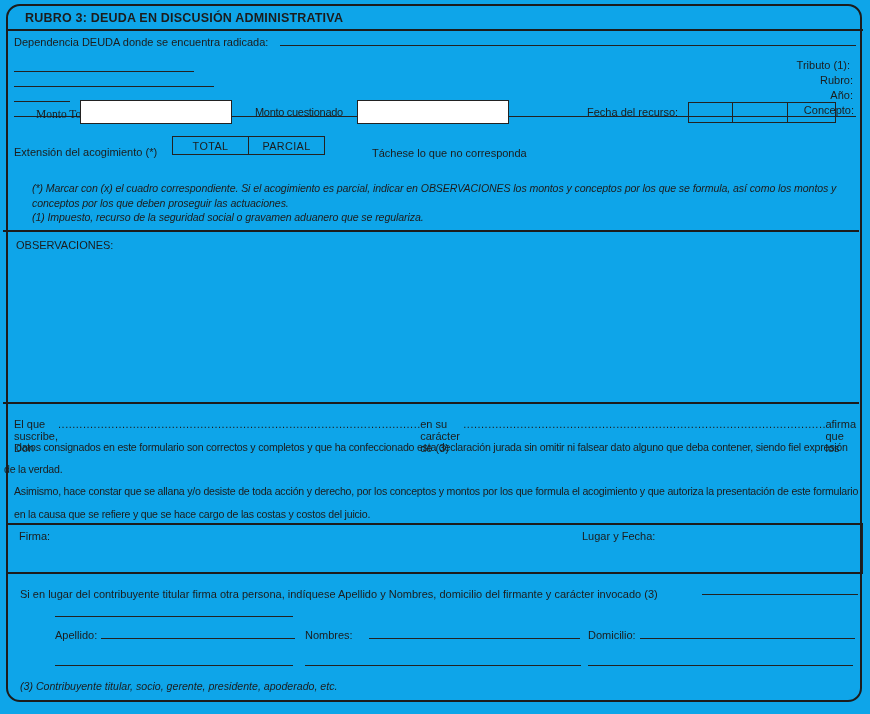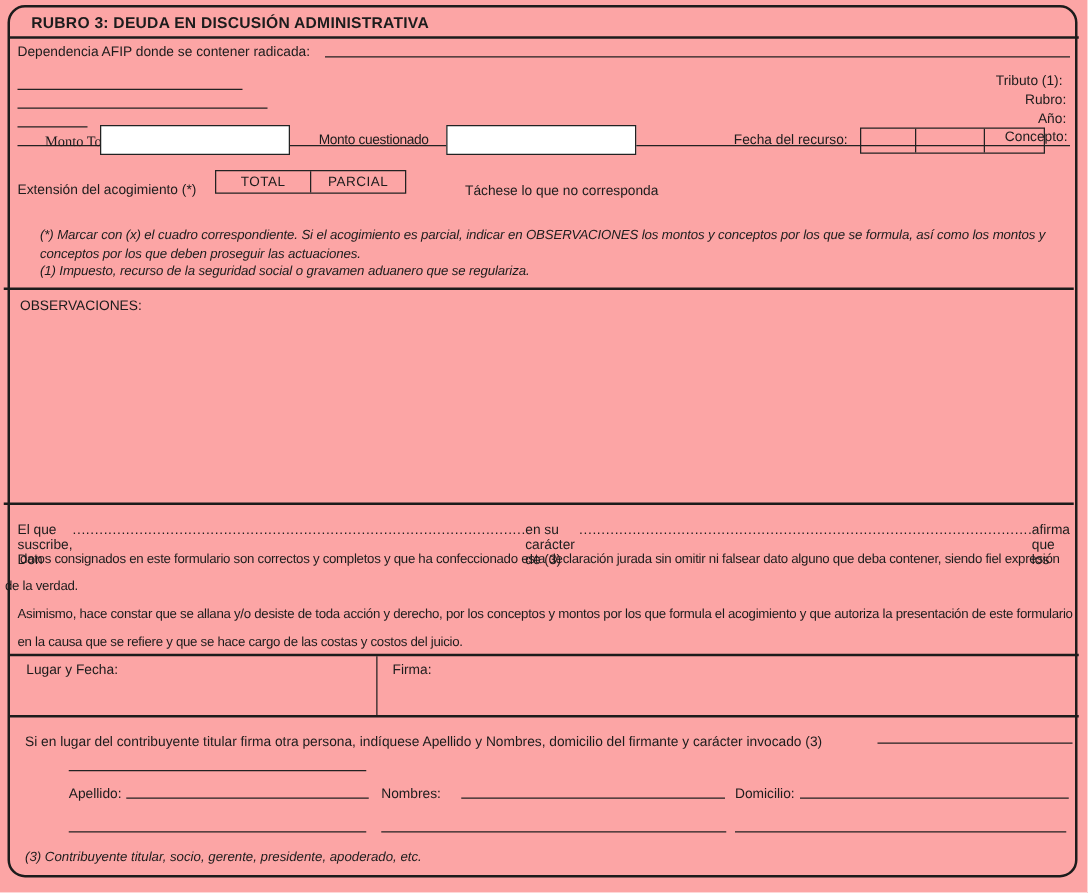--- a/index.html
+++ b/index.html
@@ -1,17 +1,17 @@
 <!DOCTYPE html>
 <html><head>
 <meta charset="utf-8">
 <style>
   html,body{margin:0;padding:0;background:#ffffff;}
   .form{
-    position:relative;width:870px;height:714px;background:#fca5a5;
+    position:relative;width:870px;height:714px;background:#0ea5e9;
     font-family:"Liberation Sans",sans-serif;color:#1c1c1c;overflow:hidden;
   }
   .abs{position:absolute;}
   .border-frame{
     left:6px;top:4px;width:852px;height:694px;
     border:2px solid #1c1c1c;border-radius:14px;
   }
   .hrule{background:#1c1c1c;height:2px;left:7px;width:856px;}
   .title{left:25px;top:11px;font-size:12.5px;font-weight:bold;letter-spacing:.2px;white-space:nowrap;}
   .lbl{font-size:11px;white-space:nowrap;}
@@ -50,21 +50,21 @@
 <body>
 
 <div class="form">
 
   <div class="abs border-frame"></div>
 
   <div class="abs title">RUBRO 3: DEUDA EN DISCUSIÓN  ADMINISTRATIVA</div>
   <div class="abs hrule" style="top:29px;"></div>
 
   <div class="abs row" style="left:14px;top:34px;width:842px;height:14px;">
-    <span class="lbl" style="padding-right:12px;">Dependencia AFIP donde se contener radicada:</span>
+    <span class="lbl" style="padding-right:12px;">Dependencia DEUDA donde se encuentra radicada:</span>
     <span class="fill grow"></span>
   </div>
 
   <div class="abs row" style="left:14px;top:59px;width:842px;height:14px;flex-direction:column;">
     <span class="lbl" style="padding-right:6px;">Tributo (1):</span>
     <span class="fill" style="width:180px;"></span>
     <span class="lbl" style="padding-left:5px;padding-right:3px;">Rubro:</span>
     <span class="fill" style="width:200px;"></span>
     <span class="lbl" style="padding-left:5px;padding-right:3px;text-align:center;">Año:</span>
     <span class="fill" style="width:56px;"></span>
@@ -105,25 +105,25 @@
     <span>en su carácter de (3)</span>
     <span class="dots" style="flex-grow:21;">................................................................................................................................................................................................................................................</span>
     <span> afirma que los</span>
   </div>
   <div class="abs decl" style="left:16px;top:441px;">datos consignados  en este formulario son correctos y completos y que ha confeccionado esta declaración jurada sin omitir ni falsear dato alguno que deba contener, siendo fiel expresión</div>
   <div class="abs decl" style="left:4px;top:463px;">de la verdad.</div>
   <div class="abs decl" style="left:14px;top:485px;">Asimismo,  hace constar que se allana y/o desiste de toda acción y derecho, por los conceptos y montos por los que formula el acogimiento y que autoriza la presentación de este formulario</div>
   <div class="abs decl" style="left:14px;top:508px;">en la causa que se refiere y  que se hace cargo de las costas y costos del juicio.</div>
 
   <div class="abs sig-box">
+    <div class="sig-cell right">
+      <span>Firma:</span>
+    </div>
     <div class="sig-cell left">
       <span>Lugar y Fecha:</span>
-    </div>
-    <div class="sig-cell right">
-      <span>Firma:</span>
     </div>
   </div>
 
   <div class="abs row" style="left:20px;top:586px;width:838px;height:14px;align-items:flex-end;gap:44px;">
     <span class="lbl">Si en lugar del contribuyente titular firma  otra persona, indíquese Apellido y Nombres, domicilio del firmante y carácter invocado (3)</span>
     <span class="dashline"></span>
   </div>
 
   <div class="abs uline" style="left:55px;top:616px;width:238px;"></div>
 

